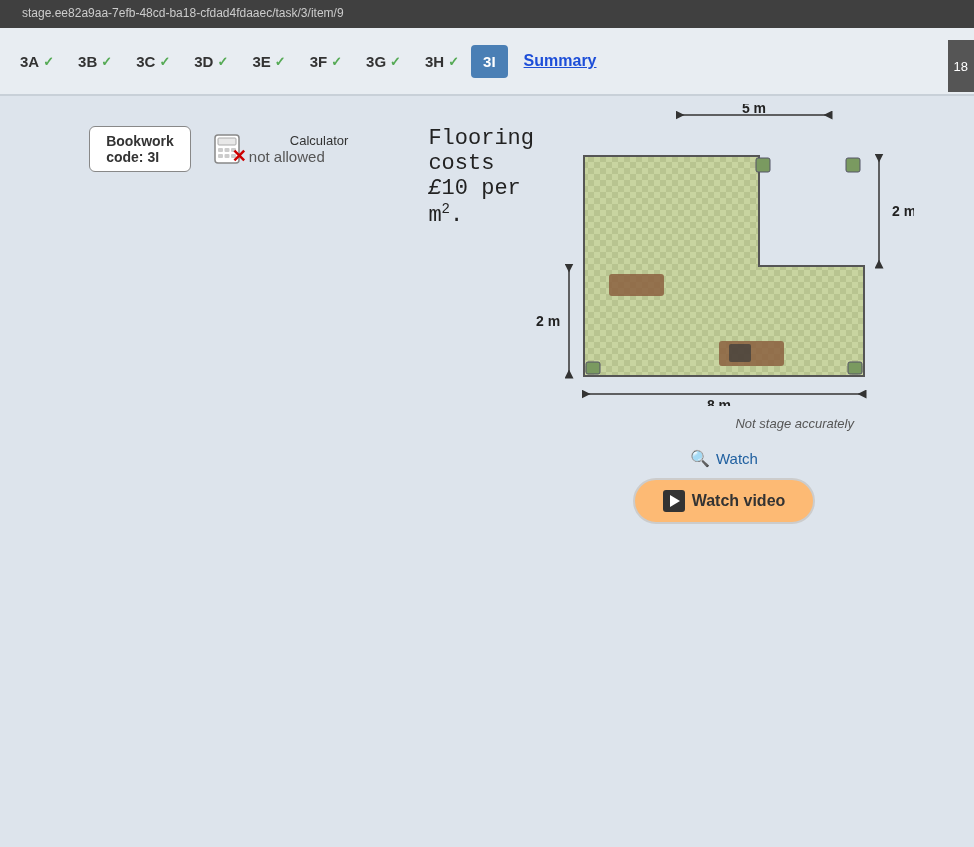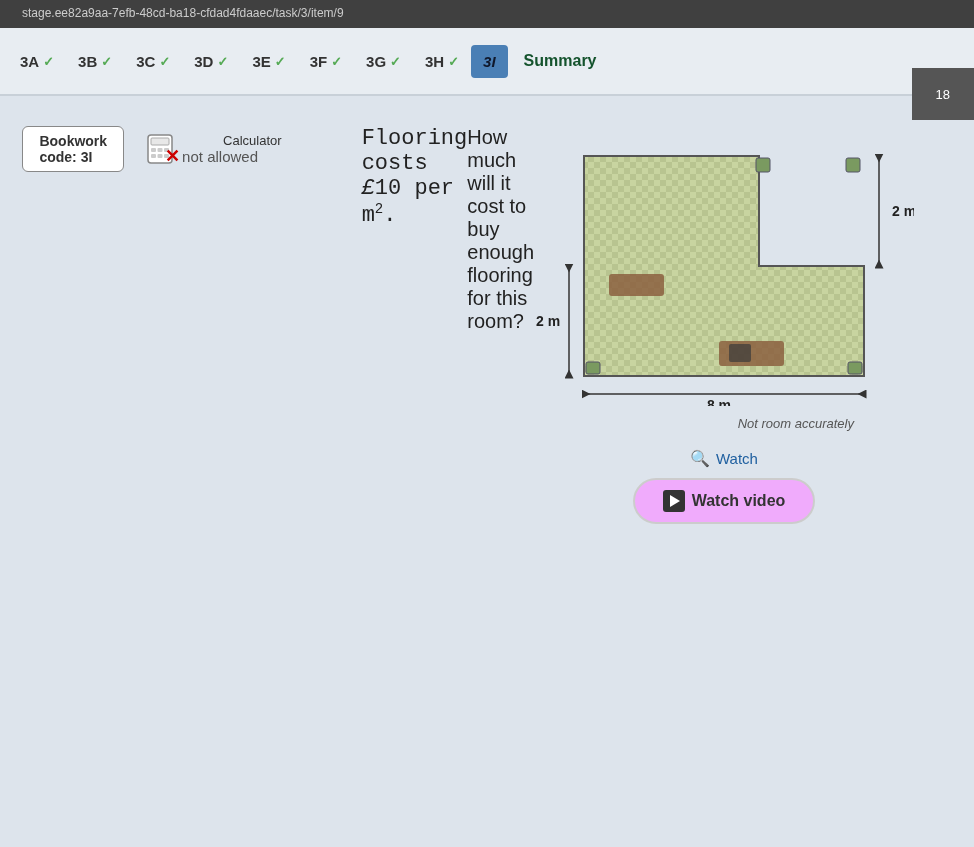--- a/index.html
+++ b/index.html
@@ -37,38 +37,38 @@
       cursor: pointer;
       white-space: nowrap;
     }
     .nav-tab .check {
       color: #5a5;
       margin-left: 4px;
       font-size: 13px;
     }
     .nav-tab.active {
       background: #4a7fb5;
-      color: #0f172a;
+      color: #ffffff;
       border-radius: 4px;
-      font-style: italic;
     }
     .nav-tab.summary {
-      color: #14532d;
+      color: #1d4ed8;
       font-weight: bold;
       font-size: 16px;
       margin-left: 4px;
+      text-decoration: underline;
     }
     .page-num {
       position: absolute;
       right: 0;
-      top: 40px;
+      top: 12px;
       background: #555;
       color: white;
       font-size: 13px;
-      padding: 4px 24px;
+      padding: 4px 6px;
       height: 52px;
       display: flex;
       align-items: center;
     }
     .main-content {
       background: #dde4ec;
       min-height: 767px;
       padding: 30px 60px;
       display: flex;
       flex-direction: row;
@@ -166,21 +166,21 @@
       color: #2060a0;
       cursor: pointer;
     }
     .zoom-icon {
       font-size: 16px;
     }
     .watch-video-btn {
       display: flex;
       align-items: center;
       gap: 7px;
-      background: #f0abfc;
+      background: #fdba74;
       border: 2px solid #ccc;
       border-radius: 24px;
       padding: 10px 28px;
       font-size: 16px;
       font-weight: bold;
       color: #333;
       cursor: pointer;
       margin-top: 10px;
     }
     .video-icon {
@@ -278,25 +278,38 @@
       <div>
         <div style="font-size:13px;margin-left:41px;">Calculator</div>
         <div style="font-size:15px; color:#555;">not allowed</div>
       </div>
     </div>
   </div>
 
   <div class="question-text">
     Flooring costs <em>£</em>10 per m<sup>2</sup>.
   </div>
-  <div class="question-sub">How much will it cost to buy enough flooring for this room?</div>
 
   <div class="diagram-area">
     <div class="room-container">
 
+      <div class="dim-label dim-5m-label">
+        <svg width="160" height="22">
+          <defs>
+            <marker id="arrowL" markerWidth="6" markerHeight="6" refX="3" refY="3" orient="auto">
+              <path d="M6,0 L6,6 L0,3 z" fill="#333"></path>
+            </marker>
+            <marker id="arrowR" markerWidth="6" markerHeight="6" refX="3" refY="3" orient="auto-start-reverse">
+              <path d="M6,0 L6,6 L0,3 z" fill="#333"></path>
+            </marker>
+          </defs>
+          <line x1="6" y1="11" x2="154" y2="11" stroke="#333" stroke-width="1.5" marker-start="url(#arrowR)" marker-end="url(#arrowL)"></line>
+          <text x="80" y="9" text-anchor="middle" font-size="14" font-weight="bold" fill="#222">5 m</text>
+        </svg>
+      </div>
 
       <svg width="380" height="280" class="room-svg">
         <defs>
           <pattern id="checker" width="12" height="12" patternUnits="userSpaceOnUse">
             <rect width="12" height="12" fill="#c8d4a0"></rect>
             <rect width="6" height="6" fill="#b8c490"></rect>
             <rect x="6" y="6" width="6" height="6" fill="#b8c490"></rect>
           </pattern>
         </defs>
 
@@ -331,21 +344,21 @@
         <line x1="35" y1="142" x2="35" y2="248" stroke="#333" stroke-width="1.5" marker-start="url(#arr2)" marker-end="url(#arr1)"></line>
         <text x="2" y="200" font-size="14" font-weight="bold" fill="#222">2 m</text>
 
         <line x1="52" y1="268" x2="328" y2="268" stroke="#333" stroke-width="1.5" marker-start="url(#arr2)" marker-end="url(#arr1)"></line>
         <text x="185" y="284" text-anchor="middle" font-size="14" font-weight="bold" fill="#222">8 m</text>
 
       </svg>
 
     </div>
 
-    <div class="not-drawn" style="position:relative; right:auto; margin-top:10px; align-self:flex-end; margin-right:60px;">Not room accurately</div>
+    <div class="not-drawn" style="position:relative; right:auto; margin-top:10px; align-self:flex-end; margin-right:60px;">Not stage accurately</div>
 
     <div class="zoom-row">
       <span class="zoom-icon">🔍</span>
       <span>Watch</span>
     </div>
 
     <button class="watch-video-btn">
       <div class="video-icon"></div>
       <span>Watch video</span>
     </button>

